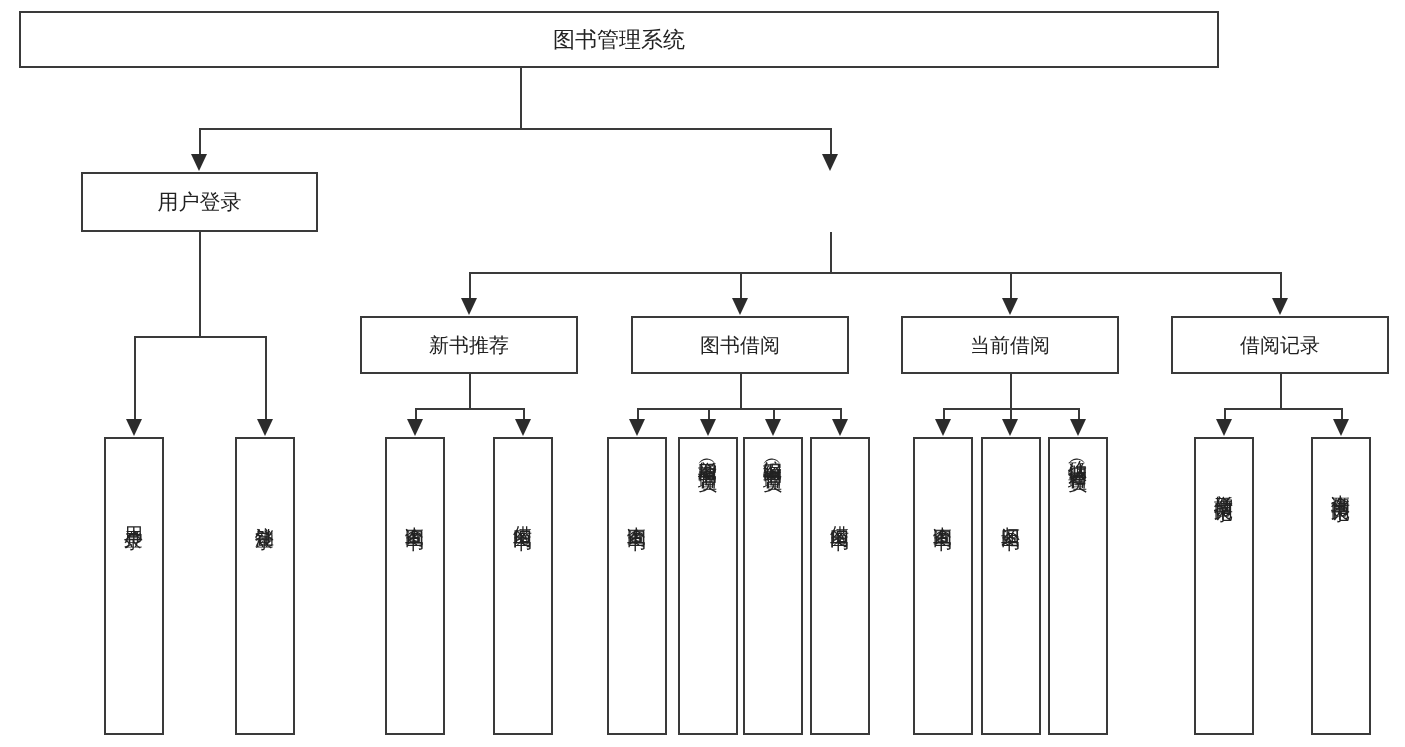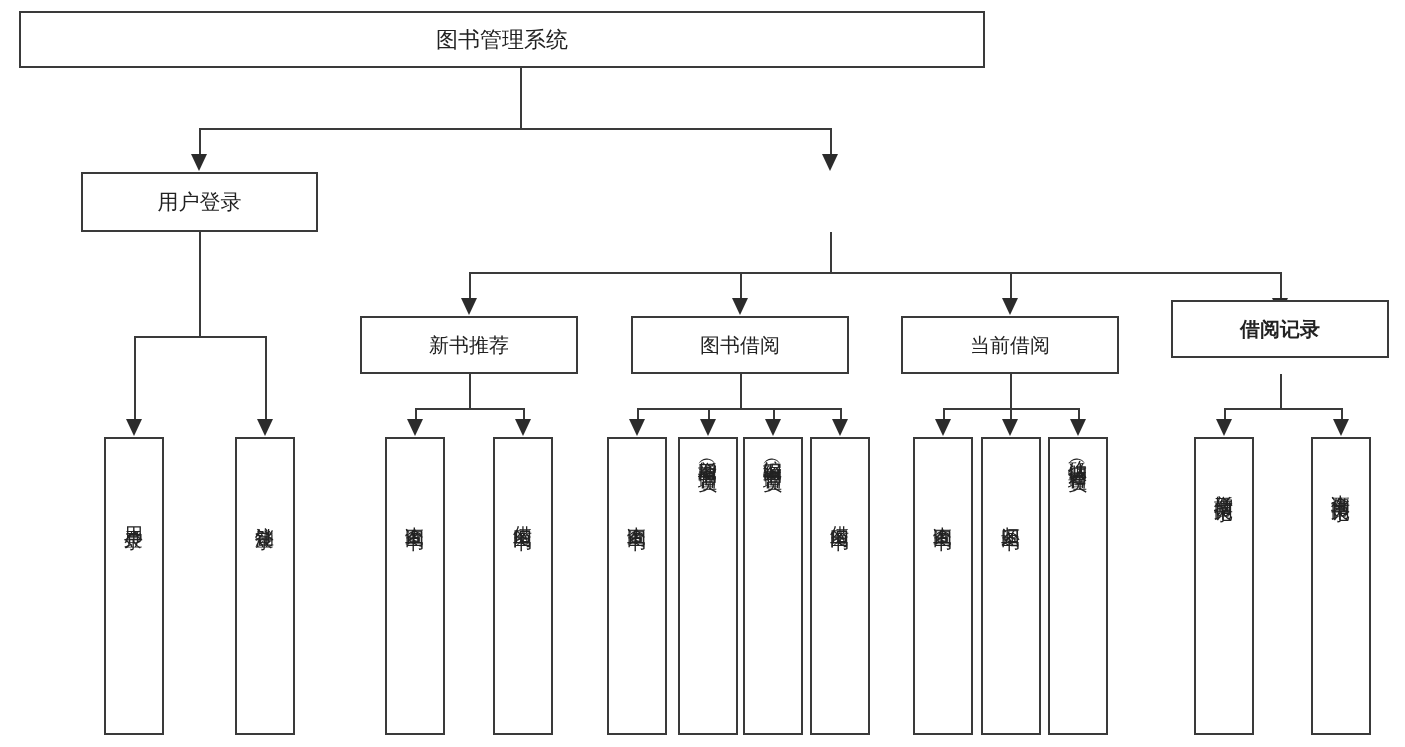--- a/index.html
+++ b/index.html
@@ -74,21 +74,21 @@
     letter-spacing:0.5px;
     white-space:nowrap;
     pointer-events:none;
   }
 </style>
 </head>
 <body>
 
 <div id="canvas">
 
-  <div class="node root" style="left:19px;top:11px;width:966px;height:57px;">
+  <div class="node root" style="left:19px;top:11px;width:1200px;height:57px;">
     <span>图书管理系统</span>
   </div>
 
   <div class="vline" style="left:520px;top:68px;height:60px;"></div>
 
   <div class="hline" style="left:199px;top:128px;width:632px;"></div>
 
   <div class="vline" style="left:199px;top:128px;height:27px;"></div>
   <div class="arrow" style="left:191px;top:154px;"></div>
   <div class="vline" style="left:830px;top:128px;height:27px;"></div>
@@ -118,21 +118,21 @@
 
   <div class="node lvl2" style="left:360px;top:316px;width:218px;height:58px;">
     <span>新书推荐</span>
   </div>
   <div class="node lvl2" style="left:631px;top:316px;width:218px;height:58px;">
     <span>图书借阅</span>
   </div>
   <div class="node lvl2" style="left:901px;top:316px;width:218px;height:58px;">
     <span>当前借阅</span>
   </div>
-  <div class="node lvl2" style="left:1171px;top:300px;width:218px;height:58px;font-weight:bold;">
+  <div class="node lvl2" style="left:1171px;top:316px;width:218px;height:58px;">
     <span>借阅记录</span>
   </div>
 
   <div class="vline" style="left:469px;top:374px;height:34px;"></div>
   <div class="hline" style="left:415px;top:408px;width:108px;"></div>
   <div class="vline" style="left:415px;top:408px;height:12px;"></div>
   <div class="arrow" style="left:407px;top:419px;"></div>
   <div class="vline" style="left:523px;top:408px;height:12px;"></div>
   <div class="arrow" style="left:515px;top:419px;"></div>
 

